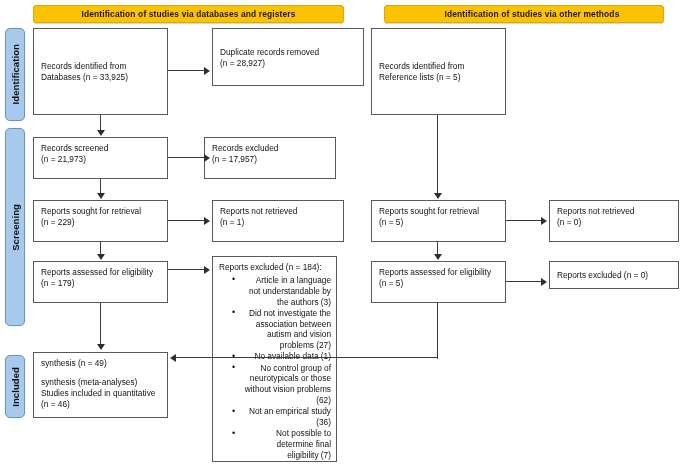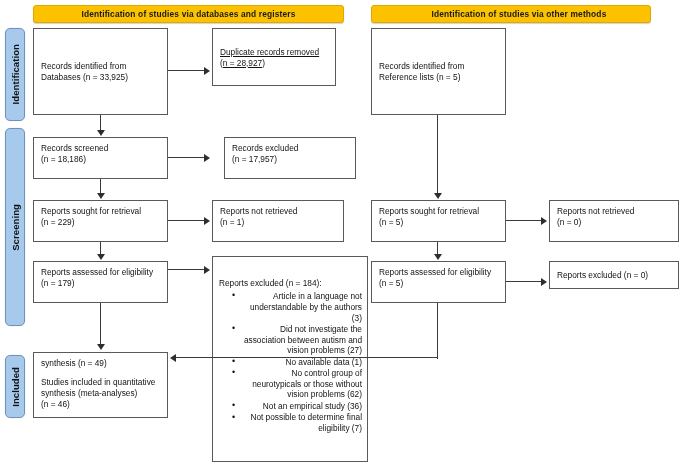--- a/index.html
+++ b/index.html
@@ -121,54 +121,54 @@
     border-top: 6px solid #2e2e2e;
   }
 </style>
 </head>
 <body>
 
 <div id="stage">
 
   <div class="banner" style="left:33px; top:5px; width:311px; height:18px;">Identification of studies via databases and registers</div>
 
-  <div class="banner" style="left:371px; top:5px; width:280px; height:18px;padding-left:16px;">Identification of studies via other methods</div>
+  <div class="banner" style="left:384px; top:5px; width:280px; height:18px;padding-left:16px;">Identification of studies via other methods</div>
 
   <div class="phase" style="left:5px; top:28px; width:20px; height:93px;">
     <span>Identification</span>
   </div>
   <div class="phase" style="left:5px; top:128px; width:20px; height:198px;">
     <span>Screening</span>
   </div>
   <div class="phase" style="left:5px; top:355px; width:20px; height:63px;">
     <span>Included</span>
   </div>
 
   <div class="box vcenter" style="left:33px; top:28px; width:135px; height:87px;">
     <p>Records identified from</p>
     <p>Databases (n = 33,925)</p>
   </div>
 
-  <div class="box vcenter" style="left:212px; top:28px; width:124px; height:58px;text-decoration:underline;">
+  <div class="box vcenter" style="left:212px; top:28px; width:152px; height:58px;">
     <p>Duplicate records removed</p>
     <p>(n = 28,927)</p>
   </div>
 
   <div class="hline" style="left:168px; top:70px; width:36px;"></div>
   <div class="arrow right" style="left:204px; top:67px;"></div>
 
   <div class="vline" style="left:100px; top:115px; height:19px;"></div>
   <div class="arrow down" style="left:97px; top:130px;"></div>
 
   <div class="box" style="left:33px; top:137px; width:135px; height:42px;">
     <p>Records screened</p>
-    <p>(n = 18,186)</p>
-  </div>
-
-  <div class="box" style="left:224px; top:137px; width:132px; height:42px;">
+    <p>(n = 21,973)</p>
+  </div>
+
+  <div class="box" style="left:204px; top:137px; width:132px; height:42px;">
     <p>Records excluded</p>
     <p>(n = 17,957)</p>
   </div>
 
   <div class="hline" style="left:168px; top:157px; width:36px;"></div>
   <div class="arrow right" style="left:204px; top:154px;"></div>
   <div class="vline" style="left:100px; top:179px; height:18px;"></div>
   <div class="arrow down" style="left:97px; top:193px;"></div>
 
   <div class="box" style="left:33px; top:200px; width:135px; height:42px;">
@@ -184,43 +184,43 @@
   <div class="hline" style="left:168px; top:220px; width:36px;"></div>
   <div class="arrow right" style="left:204px; top:217px;"></div>
   <div class="vline" style="left:100px; top:242px; height:16px;"></div>
   <div class="arrow down" style="left:97px; top:254px;"></div>
 
   <div class="box" style="left:33px; top:261px; width:135px; height:42px;">
     <p>Reports assessed for eligibility</p>
     <p>(n = 179)</p>
   </div>
 
-  <div class="box" style="left:212px; top:256px; width:156px; height:206px; padding:21px 5px 4px 6px;">
+  <div class="box" style="left:212px; top:256px; width:125px; height:206px; padding:5px 5px 4px 6px;">
     <p>Reports excluded (n = 184):</p>
     <ul class="exlist">
       <li>Article in a language not understandable by the authors (3)</li>
       <li>Did not investigate the association between autism and vision problems (27)</li>
       <li>No available data (1)</li>
       <li>No control group of neurotypicals or those without vision problems (62)</li>
       <li>Not an empirical study (36)</li>
       <li>Not possible to determine final eligibility (7)</li>
 
     </ul>
   </div>
 
   <div class="hline" style="left:168px; top:269px; width:36px;"></div>
   <div class="arrow right" style="left:204px; top:266px;"></div>
   <div class="vline" style="left:100px; top:303px; height:44px;"></div>
   <div class="arrow down" style="left:97px; top:344px;"></div>
 
   <div class="box" style="left:33px; top:352px; width:135px; height:66px;">
     <p>synthesis (n = 49)</p>
     <div class="gap"></div>
+    <p>synthesis (meta-analyses)</p>
     <p>Studies included in quantitative</p>
-    <p>synthesis (meta-analyses)</p>
     <p>(n = 46)</p>
   </div>
 
   <div class="box vcenter" style="left:371px; top:28px; width:135px; height:87px;">
     <p>Records identified from</p>
     <p>Reference lists (n = 5)</p>
   </div>
 
   <div class="vline" style="left:437px; top:115px; height:82px;"></div>
   <div class="arrow down" style="left:434px; top:193px;"></div>

